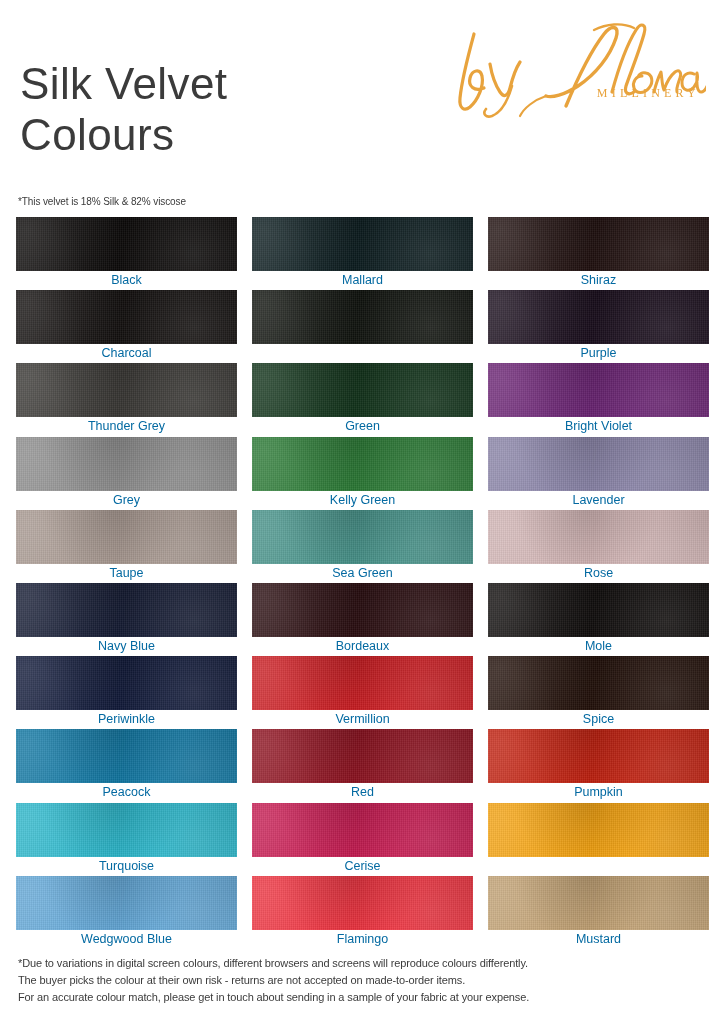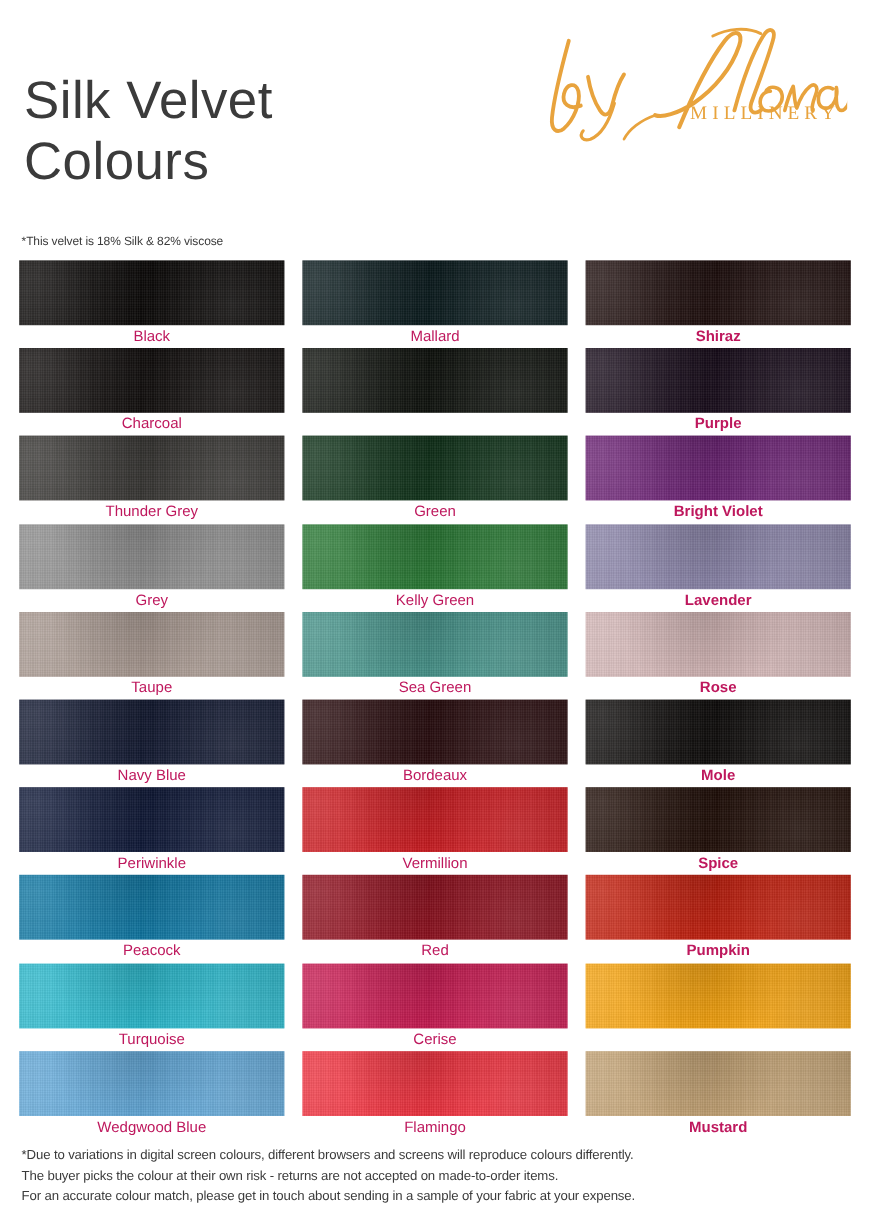--- a/index.html
+++ b/index.html
@@ -36,21 +36,21 @@
   }
   .logo {
     position: absolute;
     right: 18px; top: 16px;
     width: 260px; height: 108px;
   }
   .logo svg { display: block; }
   .logo-wordmark {
     position: absolute;
     right: 24px; top: 86px;
-    font-size: 16px;
+    font-size: 12px;
     letter-spacing: 4.2px;
     color: #e8a33d;
     font-family: "Liberation Serif", serif;
     font-weight: 400;
   }
   .subnote {
     position: absolute;
     left: 18px; top: 196px;
     font-size: 10px;
     color: #3b3b3b;
@@ -63,21 +63,21 @@
     position: absolute;
     left: 0; top: 217px;
     width: 724px;
   }
   .col {
     position: absolute;
     top: 0;
   }
   .col-0 { left: 16px;  width: 221px; }
   .col-1 { left: 252px; width: 221px; }
-  .col-2 { left: 488px; width: 221px; font-weight: bold; }
+  .col-2 { left: 488px; width: 221px; }
 
   .cell {
     position: relative;
     width: 221px;
     height: 73.2px;
   }
   .swatch {
     position: relative;
     width: 221px;
     height: 54px;
@@ -108,21 +108,21 @@
     pointer-events: none;
   }
   .label {
     position: absolute;
     left: 0; top: 54px;
     width: 221px;
     height: 19px;
     line-height: 19px;
     text-align: center;
     font-size: 12.5px;
-    color: #be185d;
+    color: #0369a1;
     font-family: "Liberation Sans", sans-serif;
     white-space: nowrap;
   }
 
   
   .footer {
     position: absolute;
     left: 18px;
     top: 955px;
     width: 692px;

